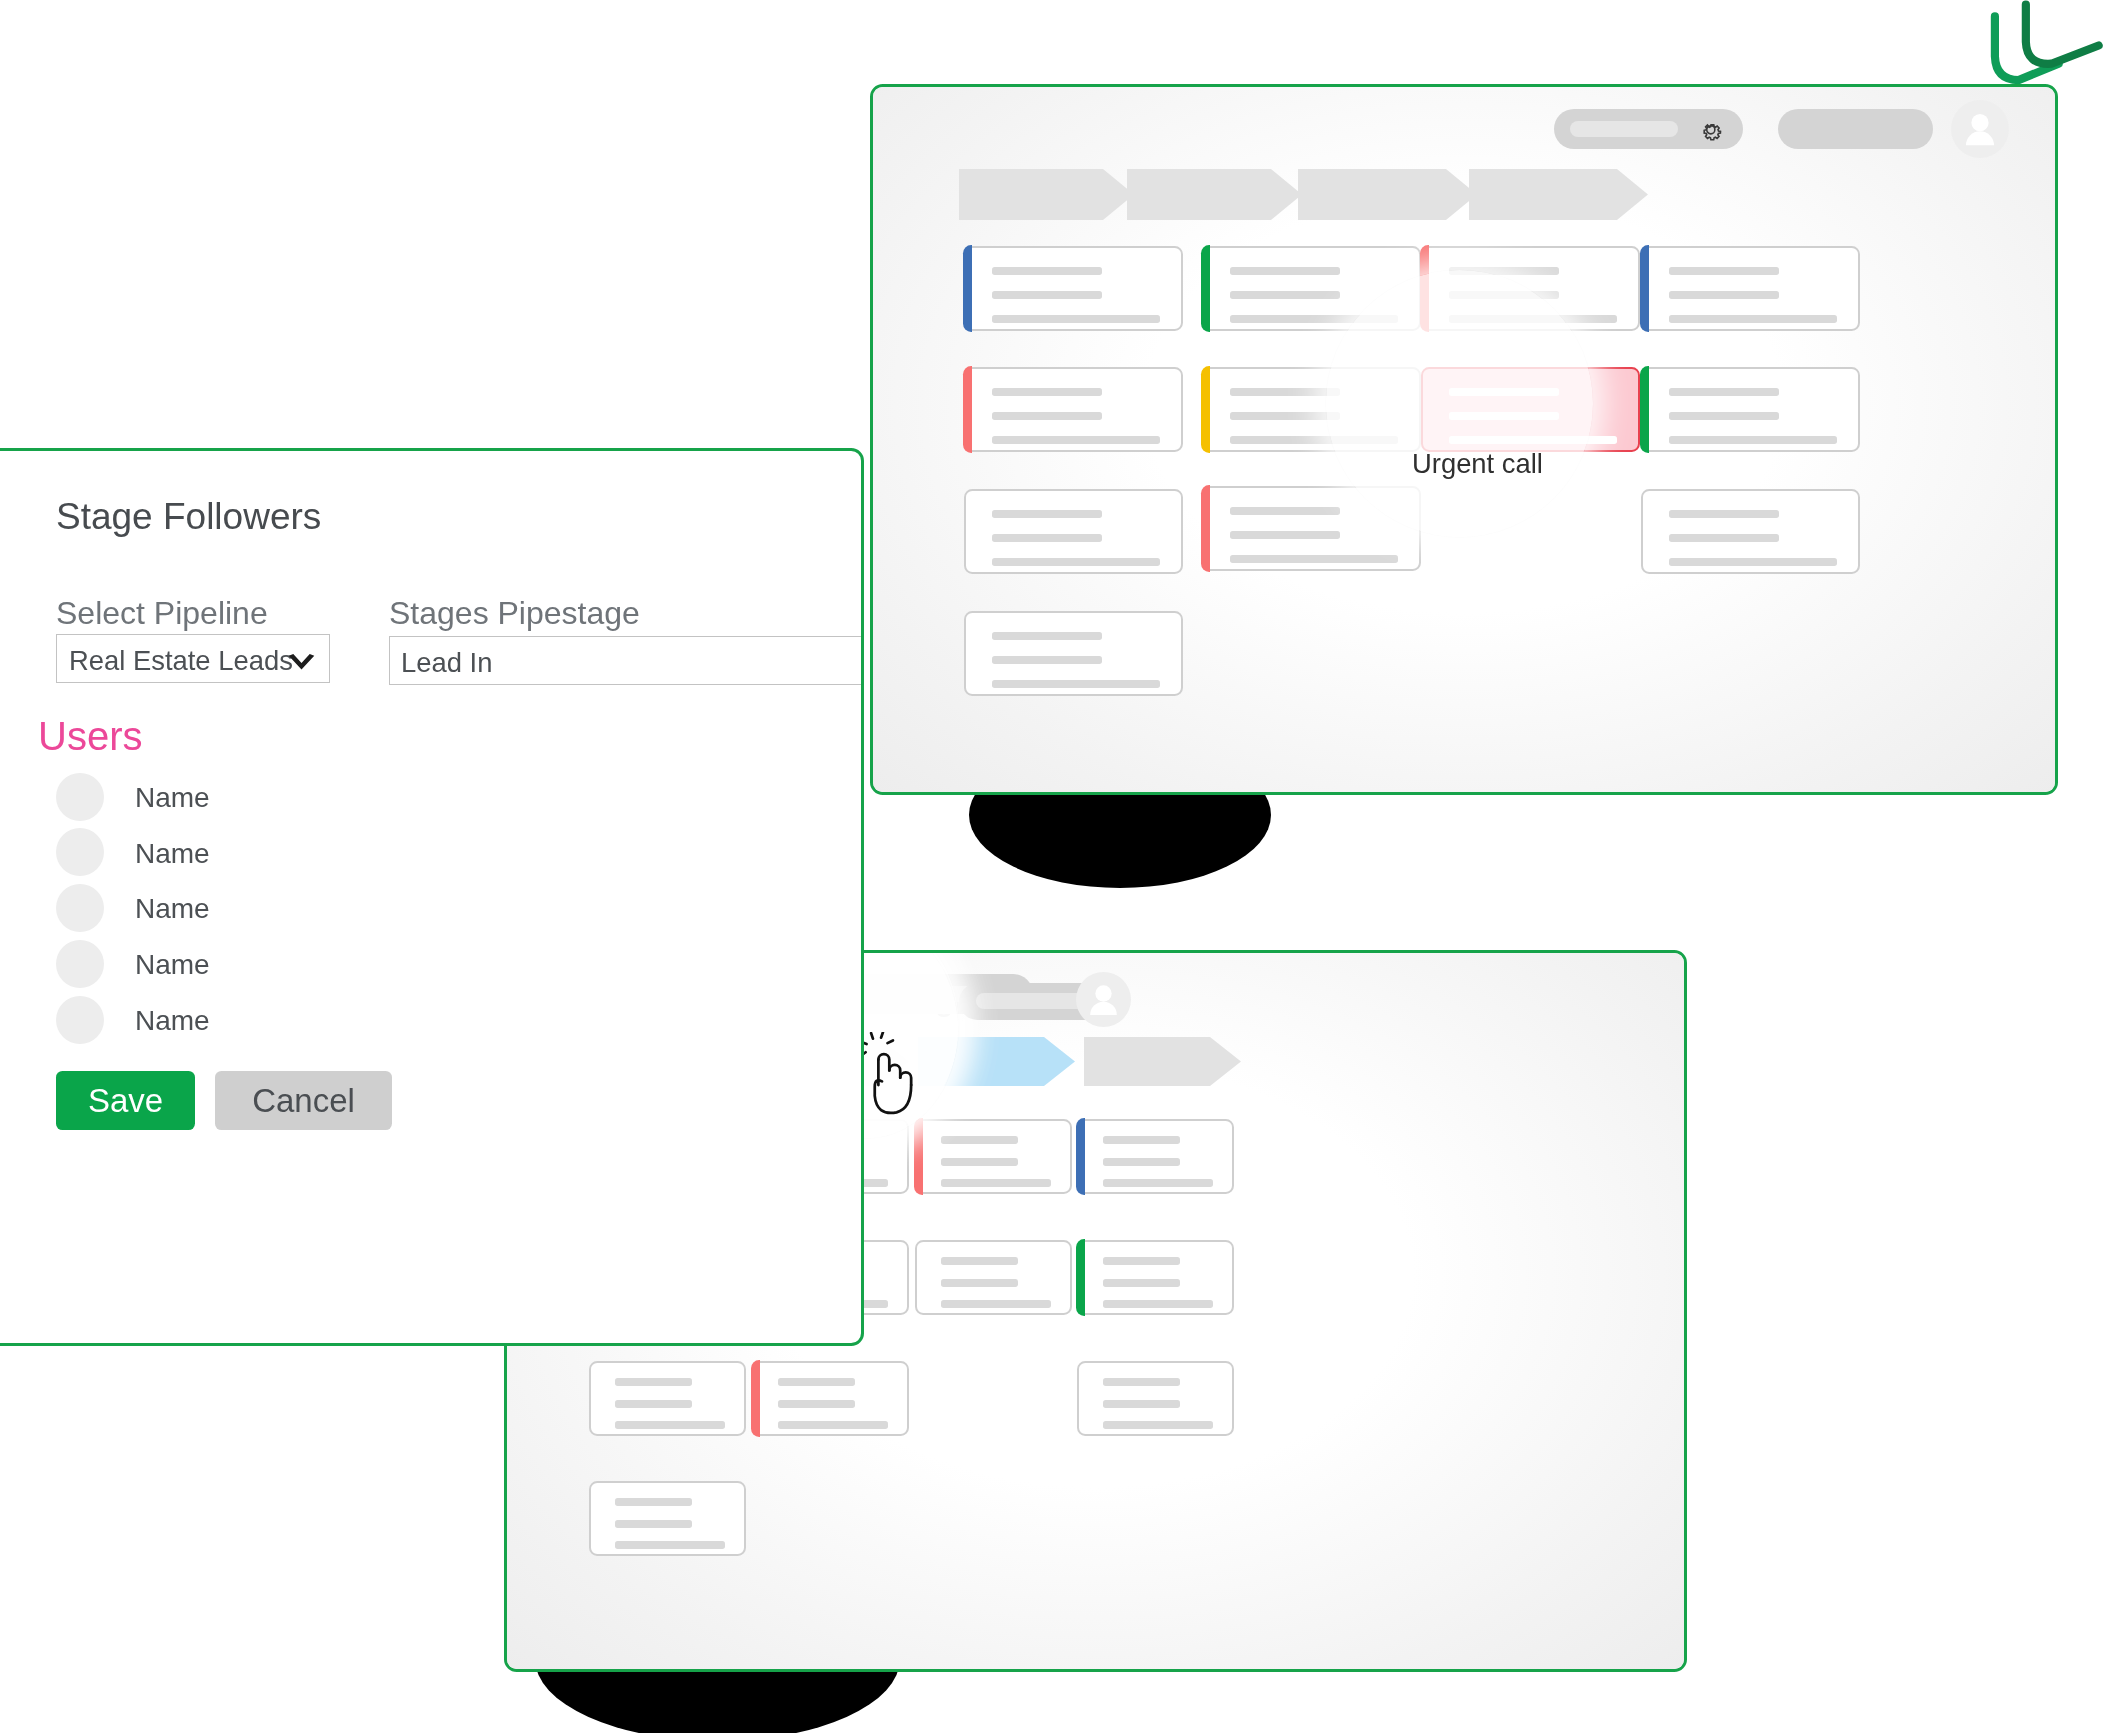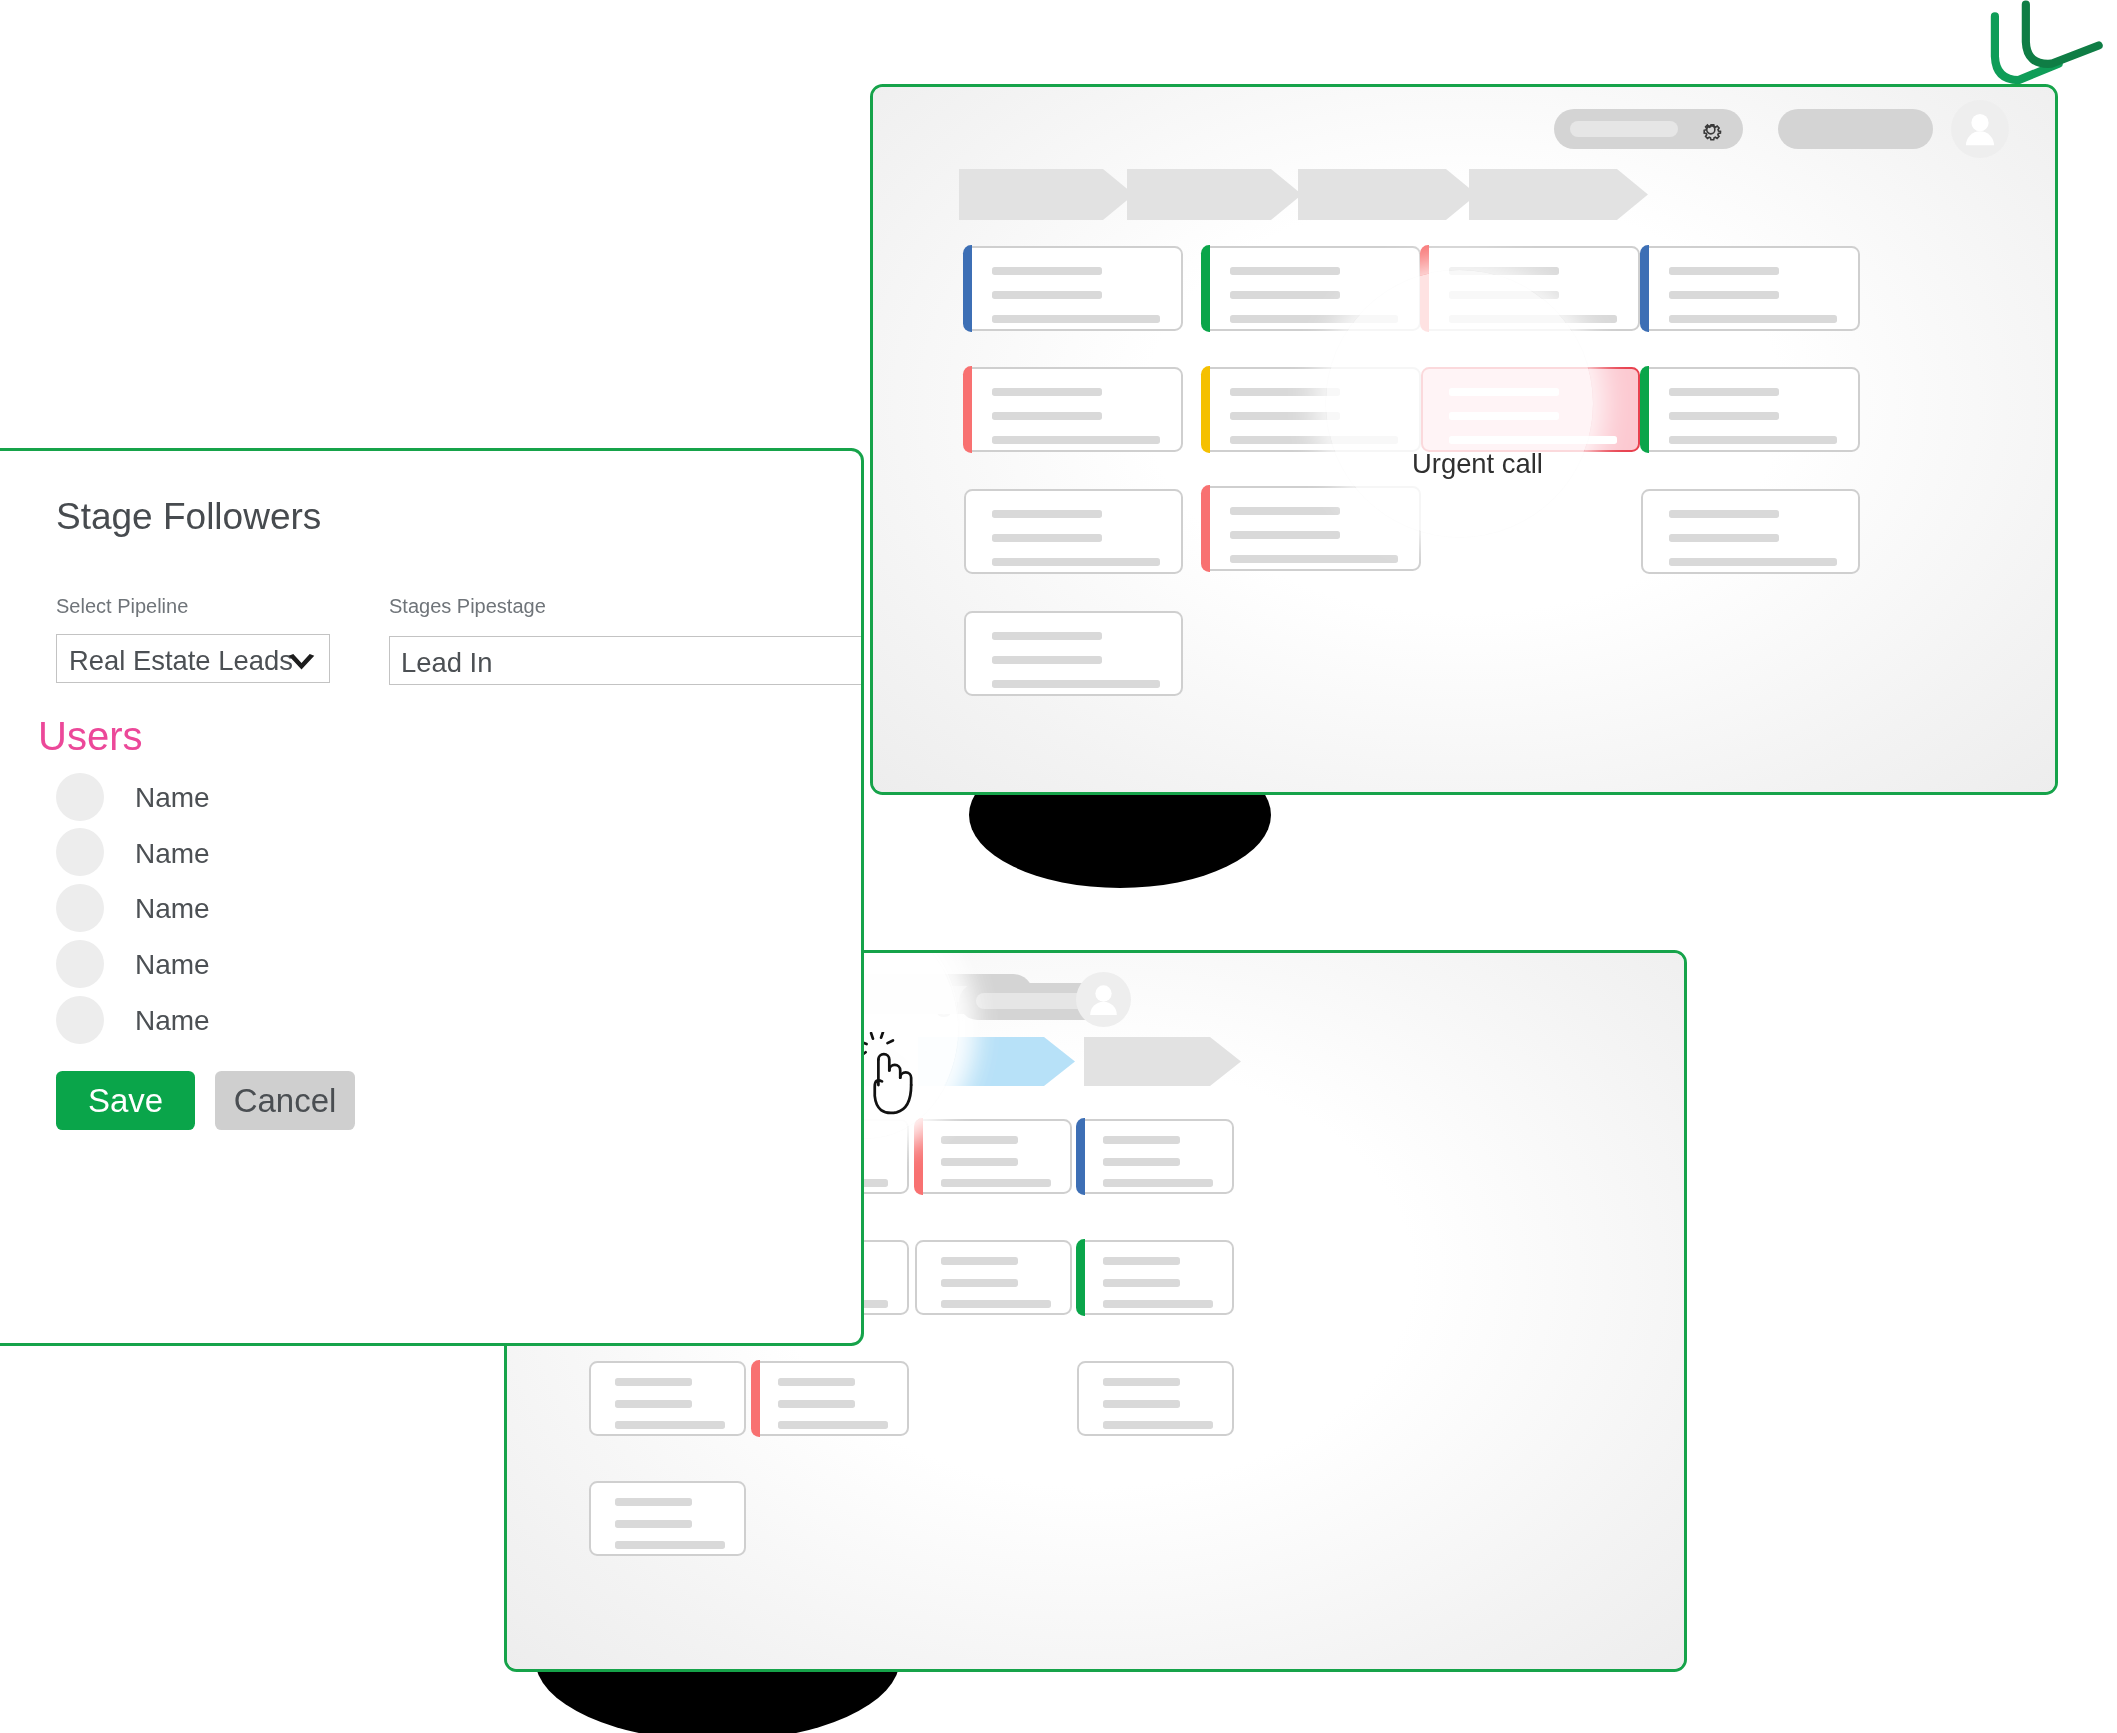--- a/index.html
+++ b/index.html
@@ -69,35 +69,35 @@
   .lens{
     position:absolute;border-radius:50%;
     background:rgba(255,255,255,.80);
     box-shadow:0 0 31px 11px rgba(255,255,255,.88), 0 0 0 0.9px rgba(0,0,0,.03);
     backdrop-filter:blur(0.4px);
   }
   .lens-label{position:absolute;color:#303030;white-space:nowrap;}
 
   
   .sf-title{position:absolute;left:75px;top:45px;font-size:37px;color:#474b4f;}
-  .field-label{position:absolute;font-size:20px;color:#6f7479;white-space:nowrap;}
+  .field-label{position:absolute;font-size:32px;color:#6f7479;white-space:nowrap;}
   .field-box{
     position:absolute;border:1.8px solid #c3c3c3;background:#fff;box-sizing:border-box;
   }
   .field-val{position:absolute;font-size:27.4px;color:#4c5054;white-space:nowrap;}
   .caret{position:absolute;}
   .users-h{position:absolute;left:57px;top:726px;font-size:40px;color:#ec4899;}
   .u-dot{position:absolute;width:48px;height:48px;border-radius:50%;background:#ededed;left:75px;}
   .u-name{position:absolute;left:154px;font-size:28px;color:#4c5054;}
   .btn{
     position:absolute;border-radius:6.4px;display:flex;align-items:center;justify-content:center;
     box-sizing:border-box;
   }
   .btn-save{left:75px;top:1243px;width:139px;height:59px;background:#0aa54a;color:#fff;font-size:33px;}
-  .btn-cancel{left:234px;top:1243px;width:140px;height:59px;background:#cfcfcf;color:#4a4e52;font-size:33px;}
+  .btn-cancel{left:234px;top:1243px;width:177px;height:59px;background:#cfcfcf;color:#4a4e52;font-size:33px;}
 </style>
 </head>
 <body>
 
 <div class="stage">
 
   <svg class="hooks" viewBox="0 0 150 100">
     <path d="M26 18 L26 62 Q27 88 52 88 L96 70" fill="none" stroke="#0f9d58" stroke-width="9" stroke-linecap="round"></path>
     <path d="M60 5 L60 46 Q61 72 88 70 L140 50" fill="none" stroke="#0f7d45" stroke-width="9" stroke-linecap="round"></path>
   </svg>

